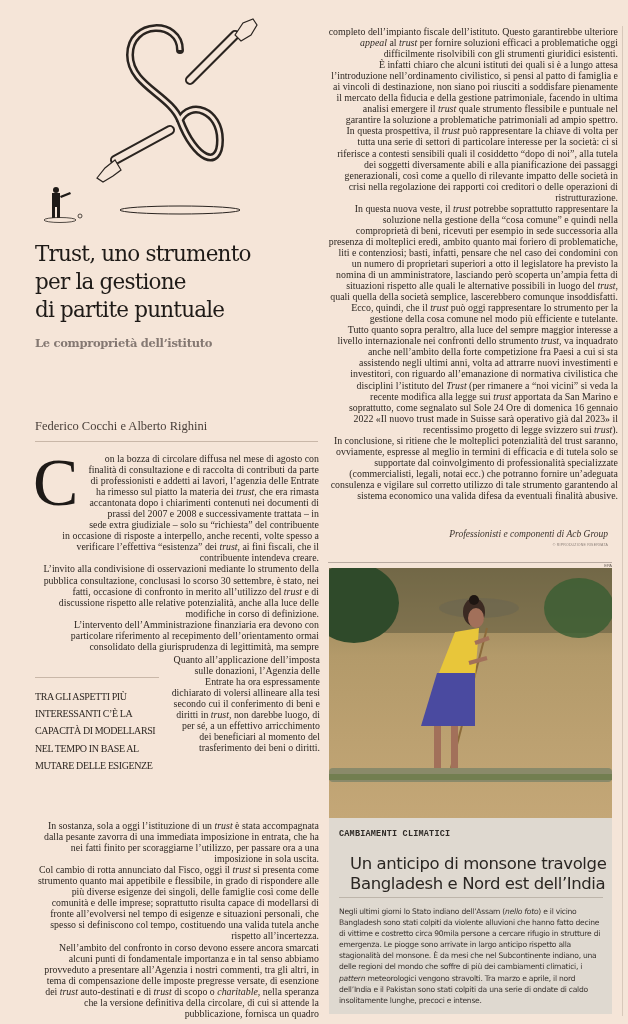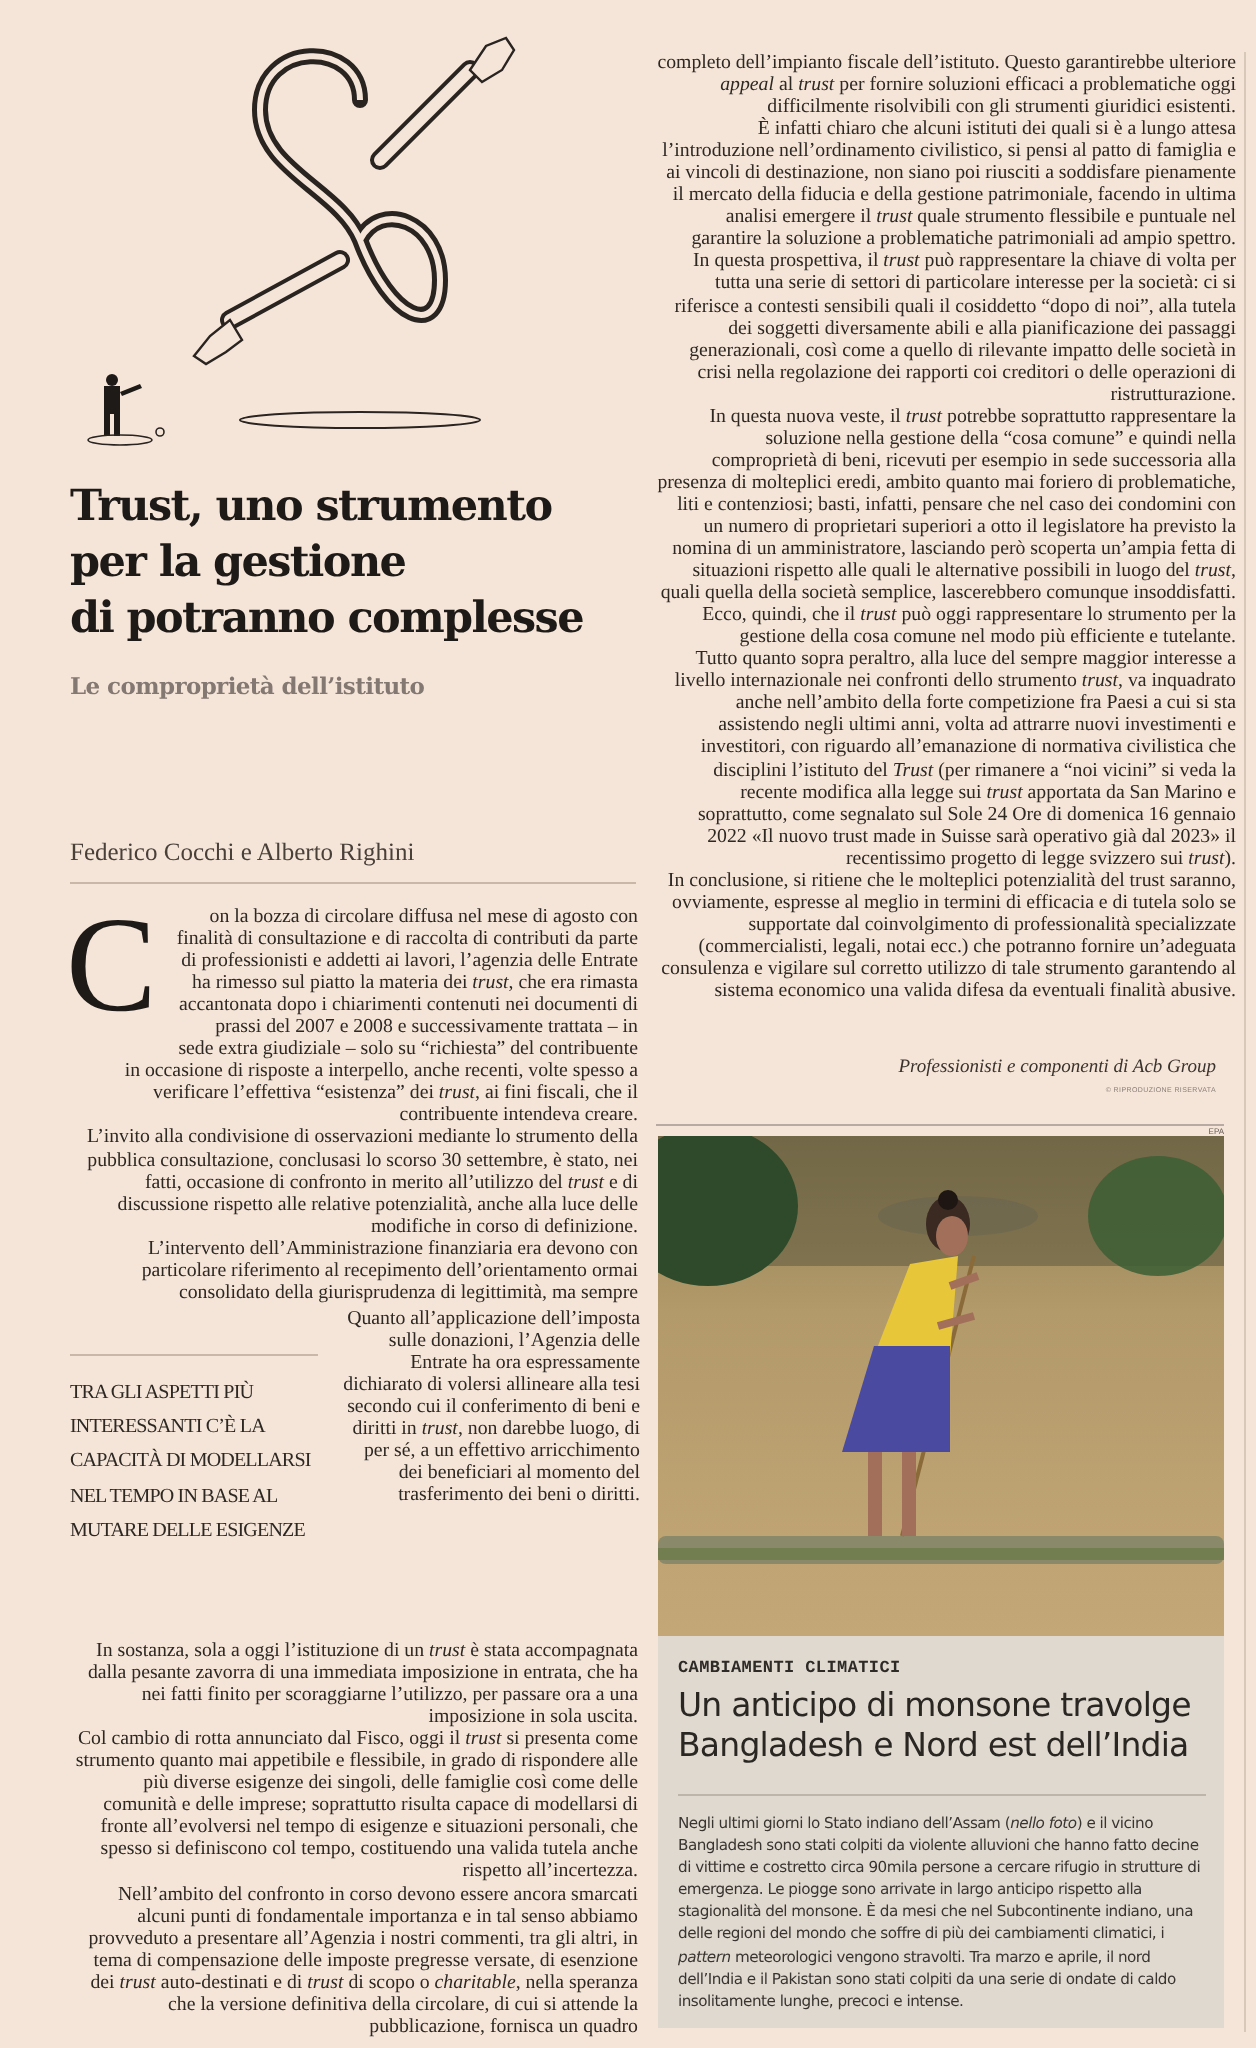--- a/index.html
+++ b/index.html
@@ -9,21 +9,21 @@
     font-family: "DejaVu Serif", serif;
     color: #2a2420;
     position: relative;
   }
   .page { position: absolute; inset: 0; }
 
   
   .illus { position: absolute; left: 30px; top: 10px; width: 230px; height: 215px; }
   .title {
     position: absolute; left: 35px; top: 240px; width: 280px;
-    font-family: "DejaVu Serif", serif; font-weight: bold;
+    font-family: "DejaVu Serif", serif; font-weight: normal;
     font-size: 21.5px; line-height: 28px; letter-spacing: -0.8px; color: #1e1a17;
     margin: 0;
   }
   .subtitle {
     position: absolute; left: 35px; top: 336px;
     font-family: "DejaVu Serif", serif; font-weight: bold;
     font-size: 11.5px; color: #847872; margin: 0; letter-spacing: -0.3px;
   }
   .byline {
     position: absolute; left: 35px; top: 419px;
@@ -76,21 +76,21 @@
   .sidebar-box {
     position: absolute; left: 329px; top: 818px; width: 283px; height: 196px;
     background: #dfd9d0;
   }
   .kicker {
     position: absolute; left: 339px; top: 829px;
     font-family: Liberation Mono, monospace; font-weight: bold; font-size: 8.5px; color: #2e2a26;
     letter-spacing: 0.2px;
   }
   .box-title {
-    position: absolute; left: 339px; top: 843px; width: 270px; margin: 0;
+    position: absolute; left: 339px; top: 843px; width: 270px; margin: 11px;
     font-family: "DejaVu Sans", sans-serif; font-weight: normal; font-size: 16.5px; line-height: 20px;
     color: #2a2622; letter-spacing: -0.4px;
   }
   .box-rule { position: absolute; left: 339px; top: 897px; width: 264px; height: 1px; background: #bdb5aa; }
   .box-text {
     position: absolute; left: 339px; top: 906px; width: 266px; margin: 0;
     font-family: "DejaVu Sans", sans-serif; font-size: 7.6px; line-height: 11.1px; color: #3a3430;
     letter-spacing: -0.25px;
   }
   .box-text em { font-style: italic; }
@@ -123,21 +123,21 @@
         <path d="M30 186 l10 -4 l1 2 l-10 4 z"></path>
       </g>
       <ellipse cx="30" cy="210" rx="16" ry="2.5" fill="none" stroke="#2a2420" stroke-width="0.8"></ellipse>
       <circle cx="50" cy="206" r="2" fill="none" stroke="#2a2420" stroke-width="0.8"></circle>
     </svg>
   </div>
 
   <h1 class="title">
     <span>Trust, uno strumento</span><br>
     <span>per la gestione</span><br>
-    <span>di potranno complesse</span>
+    <span>di partite puntuale</span>
   </h1>
   <p class="subtitle">Le comproprietà dell’istituto</p>
   <div class="byline">Federico Cocchi e Alberto Righini</div>
   <div class="rule-left"></div>
 
   <div class="lead body-text">
     <span class="dropcap">C</span>
     <p>
       <span>on la bozza di circolare diffusa nel mese di agosto con finalità di consultazione e di raccolta di contributi da parte di professionisti e addetti ai lavori, l’agenzia delle Entrate ha rimesso sul piatto la materia dei </span><em>trust</em><span>, che era rimasta accantonata dopo i chiarimenti contenuti nei documenti di prassi del 2007 e 2008 e successivamente trattata – in sede extra giudiziale – solo su “richiesta” del contribuente in occasione di risposte a interpello, anche recenti, volte spesso a verificare l’effettiva “esistenza” dei </span><em>trust</em><span>, ai fini fiscali, che il contribuente intendeva creare.</span>
     </p>

